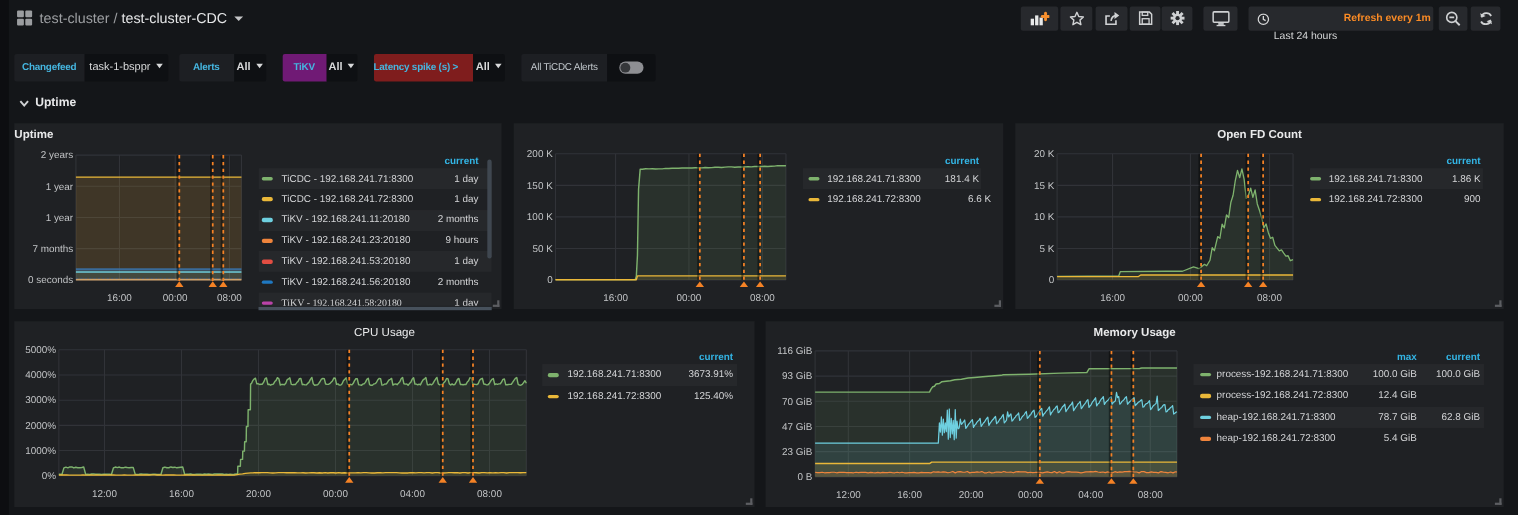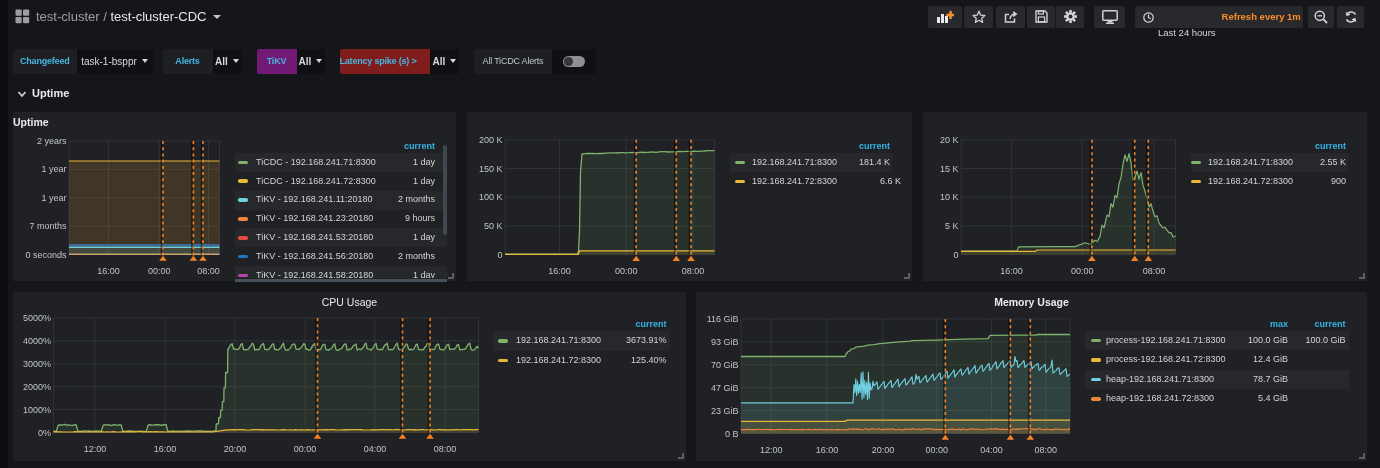--- a/index.html
+++ b/index.html
@@ -159,21 +159,21 @@
         <div style="position:absolute;left:21px;top:3.8px;color:#d3d4d6;white-space:nowrap;">TiKV - 192.168.241.53:20180</div>
         <div style="position:absolute;left:0;top:3.8px;width:200px;text-align:right;color:#d3d4d6;">1 day</div>
       </div>
       <div style="position:absolute;top:135.2px;left:0;right:0;height:18.85px;">
         <div style="position:absolute;left:3px;top:7.6px;width:10px;height:3.6px;border-radius:1.8px;background:#1F78C1;"></div>
         <div style="position:absolute;left:21px;top:3.8px;color:#d3d4d6;white-space:nowrap;">TiKV - 192.168.241.56:20180</div>
         <div style="position:absolute;left:0;top:3.8px;width:200px;text-align:right;color:#d3d4d6;">2 months</div>
       </div>
       <div style="position:absolute;top:154.1px;left:0;right:0;height:18.85px;background:rgba(255,255,255,0.035);">
         <div style="position:absolute;left:3px;top:7.6px;width:10px;height:3.6px;border-radius:1.8px;background:#BA43A9;"></div>
-        <div style="position:absolute;left:21px;top:3.8px;color:#d3d4d6;white-space:nowrap;">TiKV - 192.168.241.58:20180</div>
+        <div style="position:absolute;left:21px;top:3.8px;color:#d3d4d6;white-space:nowrap;font-family:Liberation Serif, serif;">TiKV - 192.168.241.58:20180</div>
         <div style="position:absolute;left:0;top:3.8px;width:200px;text-align:right;color:#d3d4d6;">1 day</div>
       </div>
     </div>
     <div style="position:absolute;left:429.5px;top:33px;width:4px;height:90px;border-radius:2px;background:#3f4750;"></div>
     <div style="position:absolute;left:222px;top:166.5px;width:212px;height:3px;background:#47515c;"></div>
     <div style="position:absolute;right:2px;bottom:2px;width:6px;height:6px;border-right:2px solid #5c5e62;border-bottom:2px solid #5c5e62;"></div>
   </div>
 <div style="position:absolute;left:467px;top:112px;width:445px;height:169px;background:#1f2124;">
     <svg width="445" height="169" viewBox="0 0 445 169" style="position:absolute;left:0;top:0">
       <line x1="38" x2="247.5" y1="27.8" y2="27.8" stroke="#313338" stroke-width="1"></line>
@@ -217,20 +217,21 @@
       </div>
       <div style="position:absolute;top:60.0px;left:0;right:0;height:19px;">
         <div style="position:absolute;left:5px;top:7.7px;width:10px;height:3.6px;border-radius:1.8px;background:#EAB839;"></div>
         <div style="position:absolute;left:22px;top:3.9px;color:#d3d4d6;white-space:nowrap;">192.168.241.72:8300</div>
         <div style="position:absolute;left:11px;top:3.9px;width:160px;text-align:right;color:#d3d4d6;">6.6 K</div>
       </div>
     </div>
     <div style="position:absolute;right:2px;bottom:2px;width:6px;height:6px;border-right:2px solid #5c5e62;border-bottom:2px solid #5c5e62;"></div>
   </div>
 <div style="position:absolute;left:923px;top:112px;width:444px;height:169px;background:#1f2124;">
+    <div style="position:absolute;left:0;top:4px;width:100%;text-align:center;font-size:10.5px;font-weight:bold;color:#e9eaeb;">Open FD Count</div>
     <svg width="444" height="169" viewBox="0 0 444 169" style="position:absolute;left:0;top:0">
       <line x1="38" x2="252.5" y1="27.8" y2="27.8" stroke="#313338" stroke-width="1"></line>
       <line x1="38" x2="252.5" y1="56.5" y2="56.5" stroke="#313338" stroke-width="1"></line>
       <line x1="38" x2="252.5" y1="85.2" y2="85.2" stroke="#313338" stroke-width="1"></line>
       <line x1="38" x2="252.5" y1="113.9" y2="113.9" stroke="#313338" stroke-width="1"></line>
       <line x1="38" x2="252.5" y1="142.6" y2="142.6" stroke="#313338" stroke-width="1"></line>
       <line x1="88.4" x2="88.4" y1="27.8" y2="142.6" stroke="#313338" stroke-width="1"></line>
       <line x1="159.2" x2="159.2" y1="27.8" y2="142.6" stroke="#313338" stroke-width="1"></line>
       <line x1="231.1" x2="231.1" y1="27.8" y2="142.6" stroke="#313338" stroke-width="1"></line>
       <line x1="38" x2="38" y1="27.8" y2="142.6" stroke="#313338" stroke-width="1"></line>
@@ -255,21 +256,21 @@
       <text x="35.5" y="145.6" font-size="9" fill="#c2c4c6" text-anchor="end" font-weight="normal">0</text>
       <text x="88.4" y="161.6" font-size="9" fill="#c2c4c6" text-anchor="middle" font-weight="normal">16:00</text>
       <text x="159.2" y="161.6" font-size="9" fill="#c2c4c6" text-anchor="middle" font-weight="normal">00:00</text>
       <text x="231.1" y="161.6" font-size="9" fill="#c2c4c6" text-anchor="middle" font-weight="normal">08:00</text>
     </svg>
     <div style="position:absolute;left:268px;top:0px;width:157px;font-size:9px;line-height:normal;">
       <div style="position:absolute;top:28.5px;left:0;width:155px;text-align:right;color:#33b5e5;font-weight:bold;">current</div>
       <div style="position:absolute;top:41.0px;left:0;right:0;height:19px;background:rgba(255,255,255,0.035);">
         <div style="position:absolute;left:0px;top:7.7px;width:10px;height:3.6px;border-radius:1.8px;background:#7EB26D;"></div>
         <div style="position:absolute;left:17px;top:3.9px;color:#d3d4d6;white-space:nowrap;">192.168.241.71:8300</div>
-        <div style="position:absolute;left:0;top:3.9px;width:155px;text-align:right;color:#d3d4d6;">2.55 K</div>
+        <div style="position:absolute;left:0;top:3.9px;width:155px;text-align:right;color:#d3d4d6;">1.86 K</div>
       </div>
       <div style="position:absolute;top:60.0px;left:0;right:0;height:19px;">
         <div style="position:absolute;left:0px;top:7.7px;width:10px;height:3.6px;border-radius:1.8px;background:#EAB839;"></div>
         <div style="position:absolute;left:17px;top:3.9px;color:#d3d4d6;white-space:nowrap;">192.168.241.72:8300</div>
         <div style="position:absolute;left:0;top:3.9px;width:155px;text-align:right;color:#d3d4d6;">900</div>
       </div>
     </div>
     <div style="position:absolute;right:2px;bottom:2px;width:6px;height:6px;border-right:2px solid #5c5e62;border-bottom:2px solid #5c5e62;"></div>
   </div>
 <div style="position:absolute;left:13px;top:292px;width:673px;height:169px;background:#1f2124;">
@@ -388,20 +389,21 @@
       </div>
       <div style="position:absolute;top:58.4px;left:0;right:0;height:19.4px;">
         <div style="position:absolute;left:6px;top:7.9px;width:10px;height:3.6px;border-radius:1.8px;background:#EAB839;"></div>
         <div style="position:absolute;left:21px;top:4.1px;color:#d3d4d6;white-space:nowrap;">process-192.168.241.72:8300</div>
         <div style="position:absolute;left:0;top:4.1px;width:203px;text-align:right;color:#d3d4d6;">12.4 GiB</div>
       </div>
       <div style="position:absolute;top:77.8px;left:0;right:0;height:19.4px;background:rgba(255,255,255,0.035);">
         <div style="position:absolute;left:6px;top:7.9px;width:10px;height:3.6px;border-radius:1.8px;background:#6ED0E0;"></div>
         <div style="position:absolute;left:21px;top:4.1px;color:#d3d4d6;white-space:nowrap;">heap-192.168.241.71:8300</div>
         <div style="position:absolute;left:0;top:4.1px;width:203px;text-align:right;color:#d3d4d6;">78.7 GiB</div>
+        <div style="position:absolute;left:0;top:4.1px;width:260.5px;text-align:right;color:#d3d4d6;">62.8 GiB</div>
       </div>
       <div style="position:absolute;top:97.2px;left:0;right:0;height:19.4px;">
         <div style="position:absolute;left:6px;top:7.9px;width:10px;height:3.6px;border-radius:1.8px;background:#EF843C;"></div>
         <div style="position:absolute;left:21px;top:4.1px;color:#d3d4d6;white-space:nowrap;">heap-192.168.241.72:8300</div>
         <div style="position:absolute;left:0;top:4.1px;width:203px;text-align:right;color:#d3d4d6;">5.4 GiB</div>
       </div>
     </div>
     <div style="position:absolute;right:2px;bottom:2px;width:6px;height:6px;border-right:2px solid #5c5e62;border-bottom:2px solid #5c5e62;"></div>
   </div>
 

